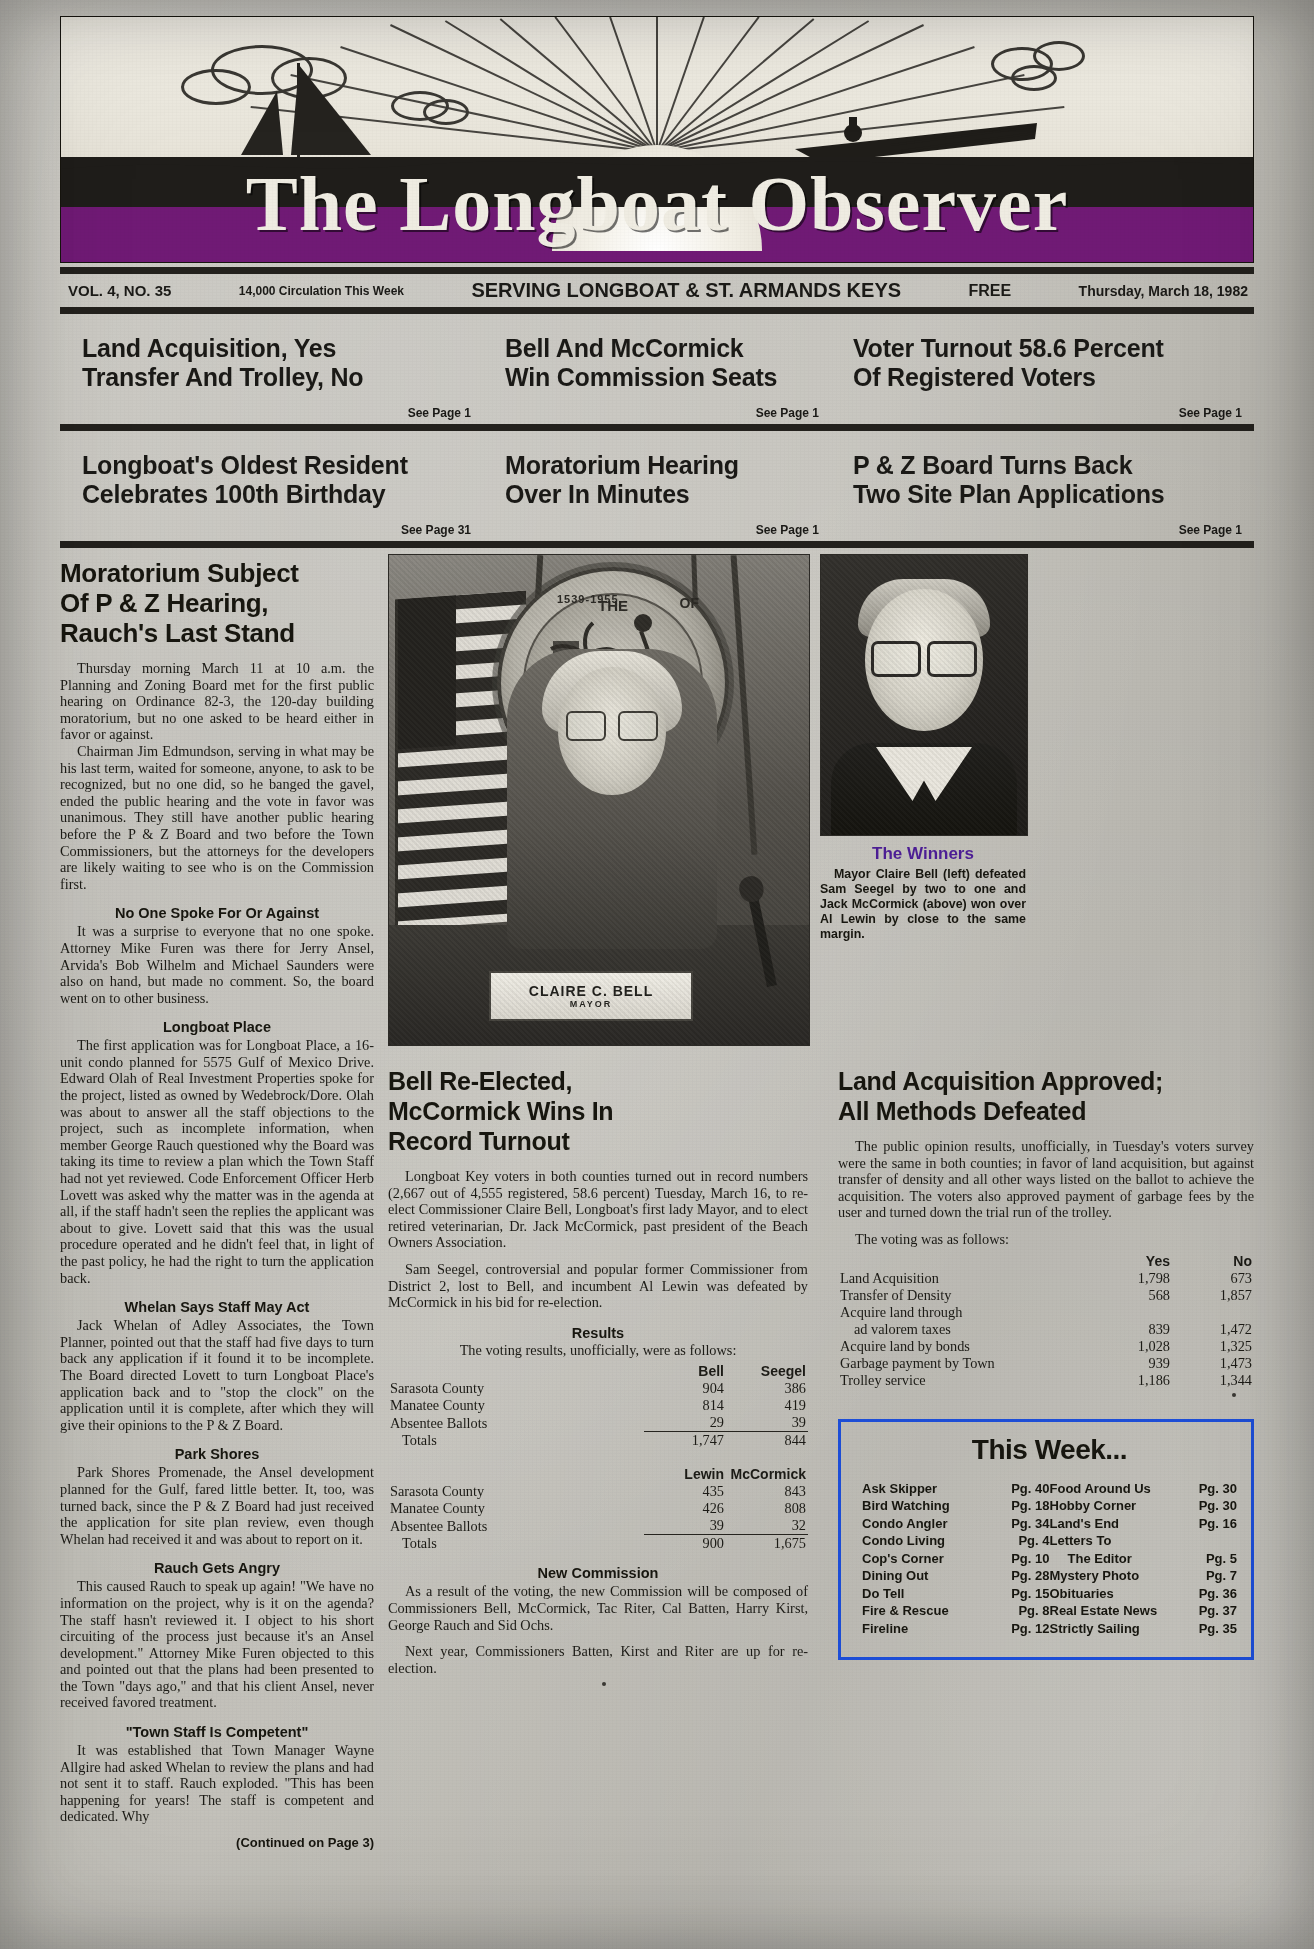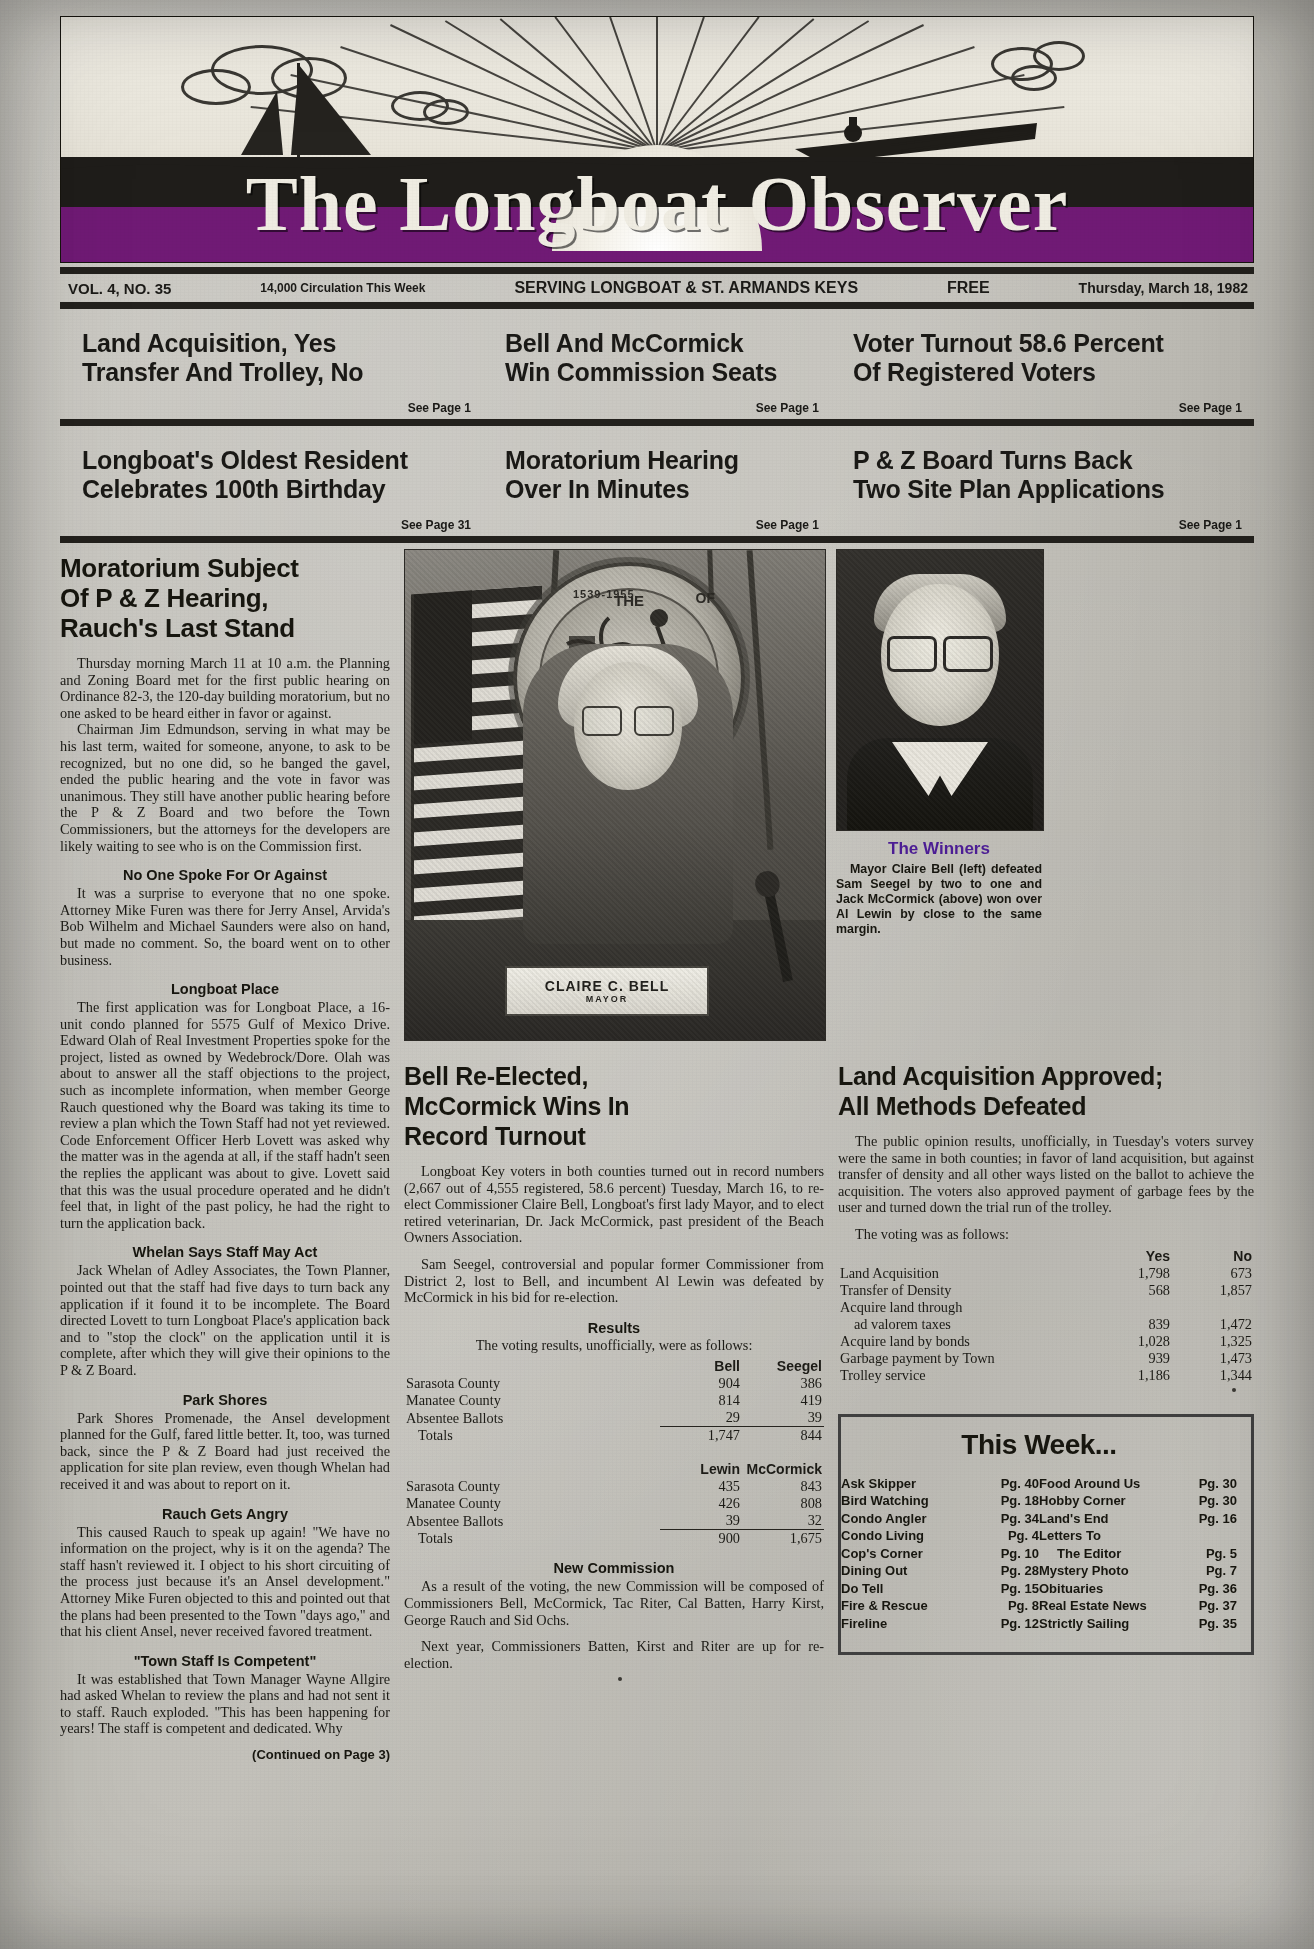--- a/index.html
+++ b/index.html
@@ -56,21 +56,21 @@
 
   
   .rule-thick{height:7px;background:#23211d;margin-top:4px;}
   .infobar{
     display:flex;align-items:center;justify-content:space-between;
     padding:5px 6px 5px 8px;font-family:"Liberation Sans",sans-serif;
     font-weight:700;color:#1b1a17;gap:18px;
   }
   .infobar .vol{font-size:15px;}
   .infobar .circ{font-size:12px;}
-  .infobar .serve{font-size:16px;}
+  .infobar .serve{font-size:20px;}
   .infobar .free{font-size:16px;}
   .infobar .date{font-size:14px;}
 
   
   .teaser-row{display:flex;padding:6px 0 2px 0;}
   .teaser{flex:1;padding:0 10px 0 8px;}
   .teaser.t2{flex:0 0 330px;}
   .teaser.t3{flex:1;}
   .teaser h2{
     margin:14px;font-family:"Liberation Sans",sans-serif;font-weight:700;
@@ -78,21 +78,21 @@
   }
   .see{
     text-align:right;font-family:"Liberation Sans",sans-serif;font-weight:700;
     font-size:12px;color:#1a1916;margin-top:2px;padding-right:2px;
   }
 
   
   .main{display:flex;margin-top:6px;}
   .col-left{width:330px;padding-right:14px;}
   .col-mid{width:420px;padding-right:14px;}
-  .col-right{width:416px;}
+  .col-right{width:416px;margin-left:16px;}
 
   h1.head{
     margin:4px 0 12px 0;font-family:"Liberation Sans",sans-serif;font-weight:700;
     font-size:26px;line-height:30px;color:#17160f;letter-spacing:-.3px;
   }
   h1.head.mid{font-size:25px;line-height:30px;}
   p.body{
     margin:0 0 0 0;font-family:"Liberation Serif",serif;font-size:14.3px;
     line-height:16.6px;text-align:justify;color:#1c1b16;text-indent:17px;
     -webkit-hyphens:auto;hyphens:auto;
@@ -227,21 +227,21 @@
   .tbl td{padding:0px 2px;}
   .tbl td.lbl{text-align:left;}
   .tbl td.num{text-align:right;width:78px;}
   .tbl tr.underline td.num{border-bottom:1px solid #26241f;}
   .tbl tr.tot td.lbl{padding-left:14px;}
   .ctr-h{text-align:center;font-family:"Liberation Sans",sans-serif;font-weight:700;
          font-size:14.5px;margin:14px 0 1px 0;color:#17160f;}
 
   
   .week-box{
-    margin-top:18px;border:3px solid #404040;padding:12px 14px 20px 0;
+    margin-top:18px;border:3px solid #1d4ed8;padding:12px 14px 20px 21px;
   }
   .week-title{
     text-align:center;font-family:"Liberation Sans",sans-serif;font-weight:700;
     font-size:28px;color:#17160f;margin-bottom:14px;letter-spacing:-.5px;
   }
   .week-cols{display:flex;align-items:flex-end;}
   .week-col{flex:1;}
   .week-row{display:flex;justify-content:space-between;
     font-family:"Liberation Sans",sans-serif;font-weight:700;font-size:13px;
     line-height:17.5px;color:#17160f;}

